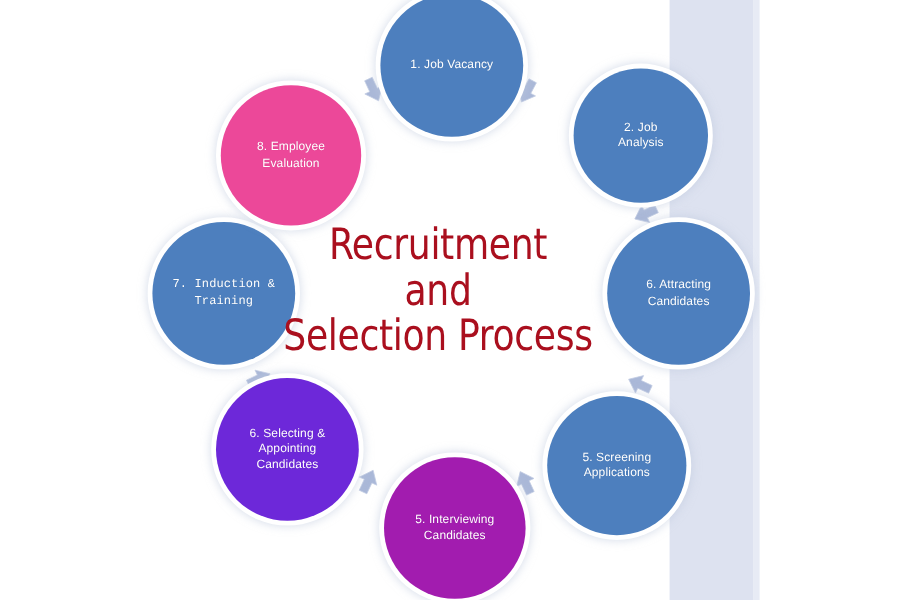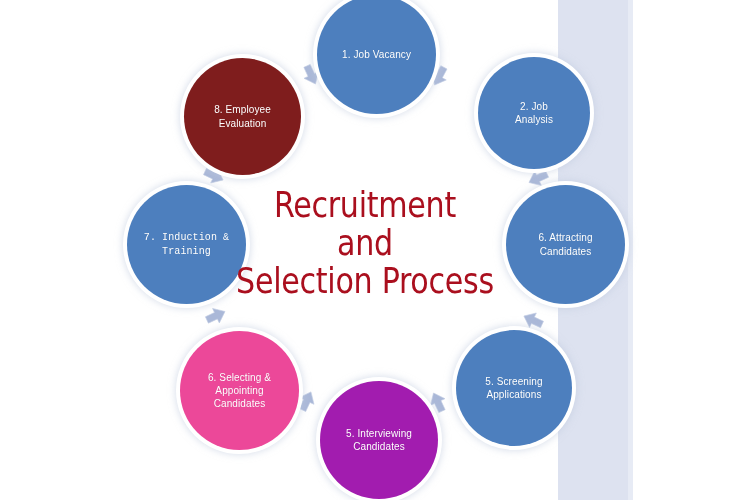--- a/index.html
+++ b/index.html
@@ -141,30 +141,30 @@
 Candidates</span>
       </div>
       <div class="node" style="left: 456px; top: 330px; width: 116px; height: 116px; background: rgb(77, 127, 190);">
         <span class="label" style="color: rgb(255, 255, 255);">5. Screening
 Applications</span>
       </div>
       <div class="node" style="left: 320px; top: 381px; width: 118px; height: 118px; background: #a21caf;">
         <span class="label" style="color: rgb(255, 255, 255);">5. Interviewing
 Candidates</span>
       </div>
-      <div class="node" style="left: 180px; top: 331px; width: 119px; height: 119px; background: #ec4899;">
+      <div class="node" style="left: 180px; top: 315px; width: 119px; height: 119px; background: #6d28d9;">
         <span class="label" style="color: rgb(255, 255, 255);">6. Selecting &amp;
 Appointing
 Candidates</span>
       </div>
       <div class="node" style="left: 127px; top: 185px; width: 119px; height: 119px; background: rgb(77, 127, 190); font-family: Liberation Mono, monospace;">
         <span class="label" style="color: rgb(255, 255, 255);">7. Induction &amp;
 Training</span>
       </div>
-      <div class="node" style="left: 184px; top: 58px; width: 117px; height: 117px; background: #7f1d1d;">
+      <div class="node" style="left: 184px; top: 71px; width: 117px; height: 117px; background: #ec4899;">
         <span class="label" style="color: rgb(255, 255, 255);">8. Employee
 Evaluation</span>
       </div>
     </div>
 
   <div class="center-title" style="color: rgb(170, 15, 30);">Recruitment
 and
 Selection Process</div>
 
 </div>

